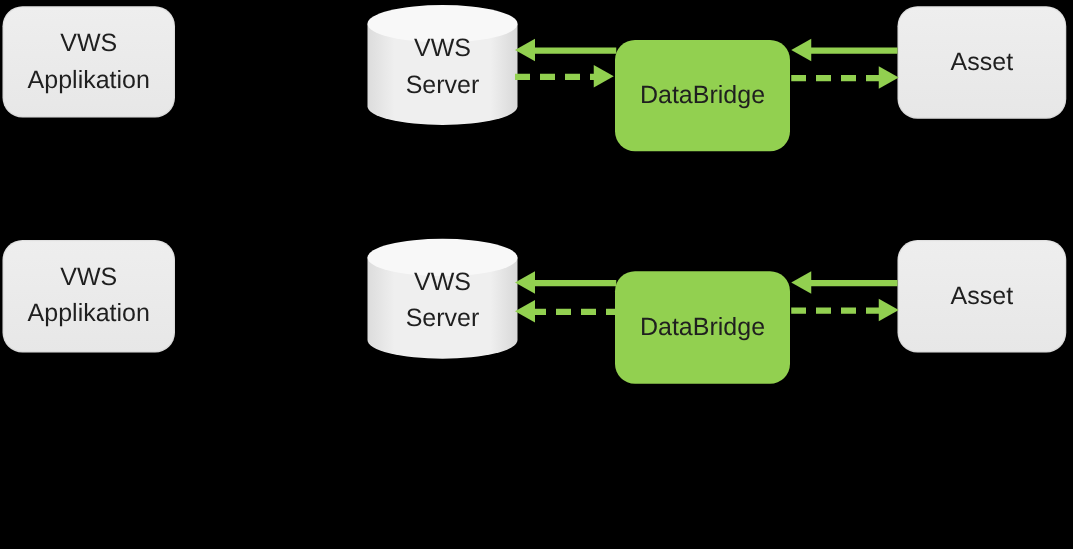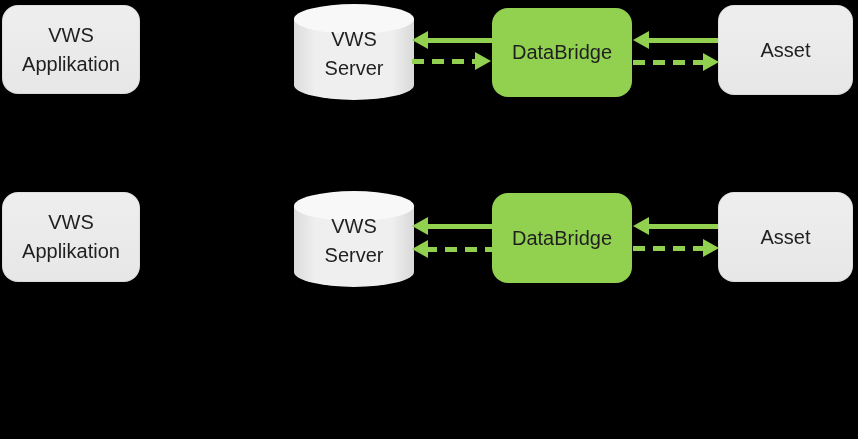--- a/index.html
+++ b/index.html
@@ -22,20 +22,21 @@
     background:linear-gradient(180deg,#eeeeee 0%,#e7e7e7 100%);
     border-radius:16px;
     display:flex;flex-direction:column;align-items:center;justify-content:center;
     text-align:center;
     font-size:20px;line-height:29px;
     box-shadow:inset 0 0 0 1px rgba(0,0,0,0.06);
   }
   .node.bridge{
     background:var(--bridge);
     box-shadow:none;
+    margin-top:24px;
   }
   .cyl{
     position:absolute;width:122px;height:98px;
   }
   .cyl svg{position:absolute;left:0;top:0;}
   .cyl .cyl-label{
     position:absolute;left:0;top:22px;width:100%;
     text-align:center;font-size:20px;line-height:29px;
   }
   .arrow{position:absolute;height:18px;}

